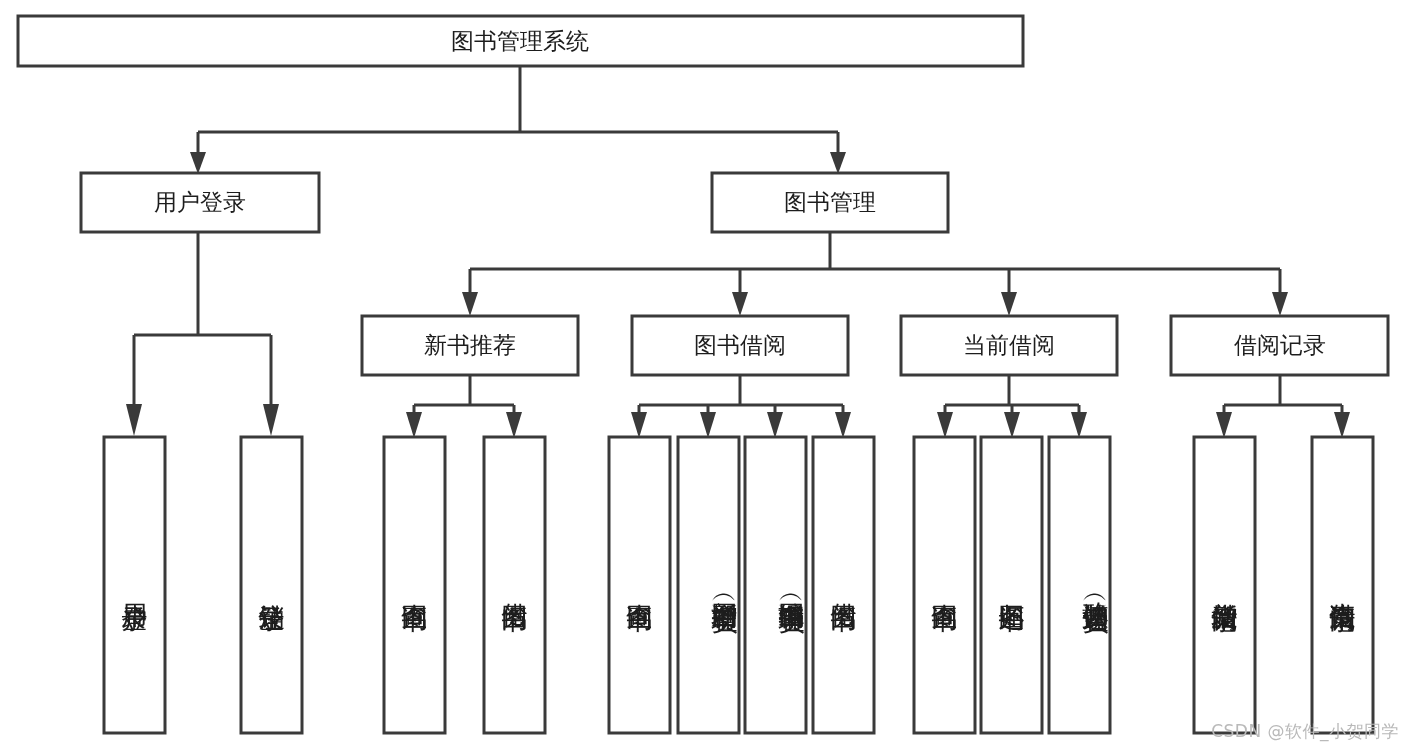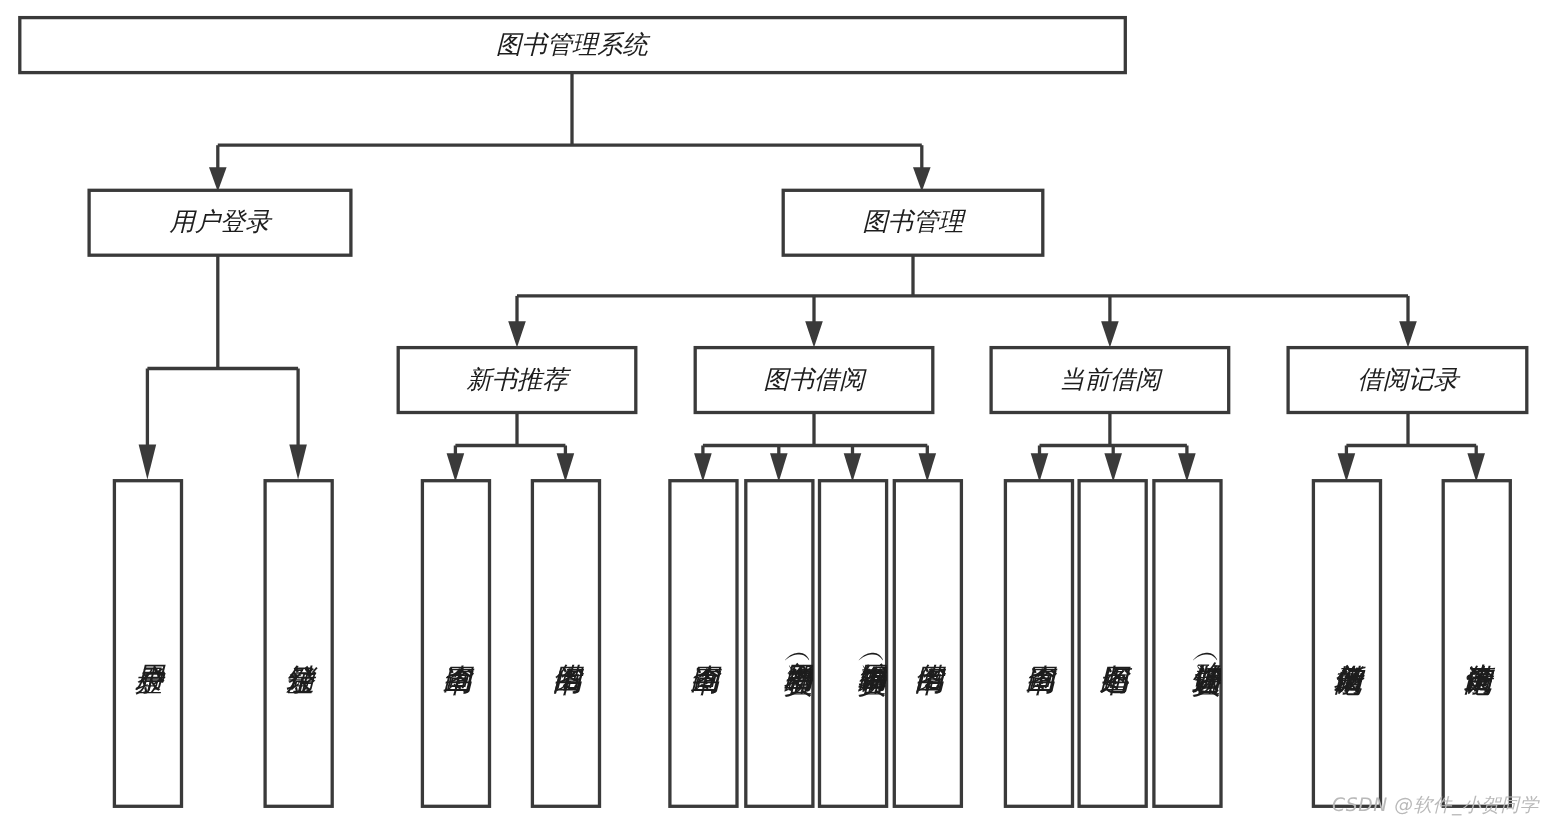--- a/index.html
+++ b/index.html
@@ -1,17 +1,17 @@
 <!DOCTYPE html>
 <html><head>
 <meta charset="utf-8">
 <style>
   html,body{margin:0;padding:0;background:#ffffff;}
   body{width:1405px;height:747px;font-family:"DejaVu Sans","Liberation Sans",sans-serif;overflow:hidden;}
-  #diagram-root{position:relative;width:1405px;height:747px;background:#ffffff;font-style:italic;}
+  #diagram-root{position:relative;width:1405px;height:747px;background:#ffffff;}
   svg#tree{position:absolute;left:0;top:0;width:1405px;height:747px;}
   .nodebox{fill:#ffffff;stroke:#3a3a3a;stroke-width:3;}
   .conn{stroke:#3a3a3a;stroke-width:3;fill:none;}
   .arrowhead{fill:#3a3a3a;stroke:none;}
   .lbl-h{font-family:"DejaVu Sans","Liberation Sans",sans-serif;font-size:23px;fill:#1d1d1d;text-anchor:middle;dominant-baseline:middle;}
   .watermark{position:absolute;right:6px;bottom:4px;font-size:17px;color:#b9b9b9;
              font-family:"DejaVu Sans","Liberation Sans",sans-serif;white-space:nowrap;letter-spacing:.5px;}
 </style>
 </head>
 <body>

